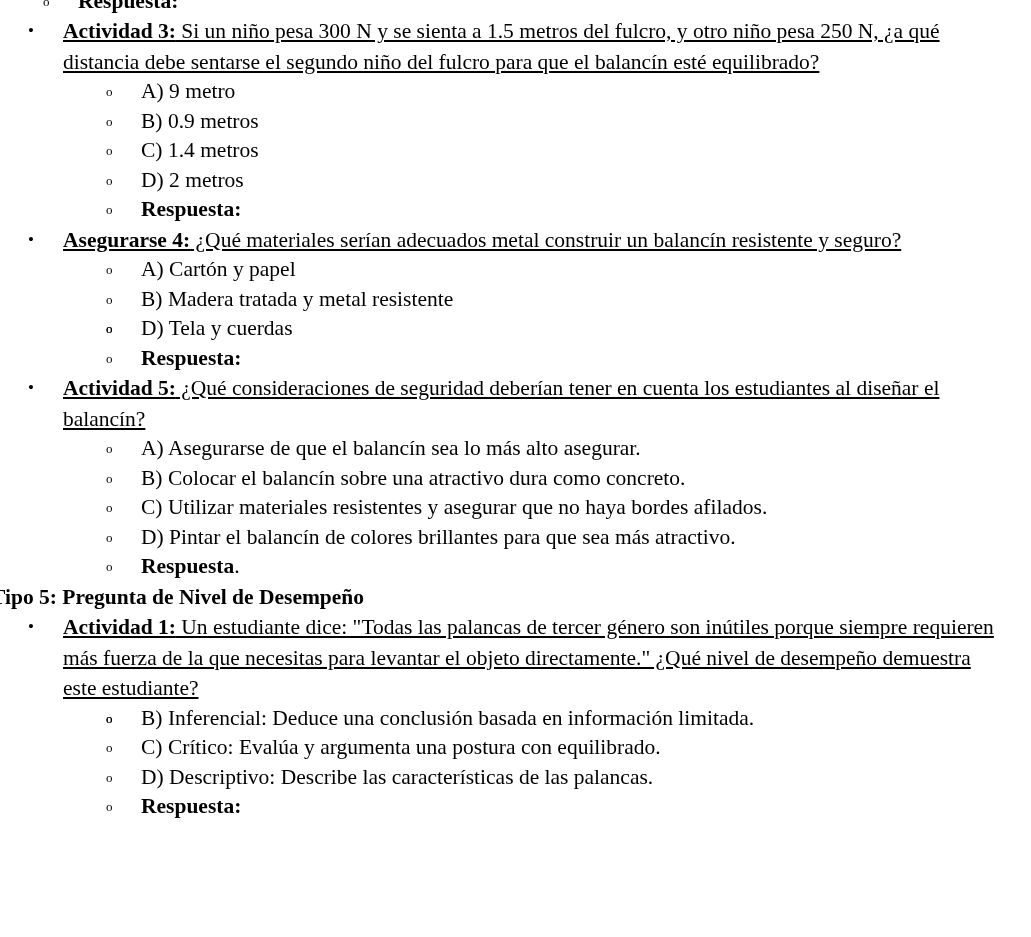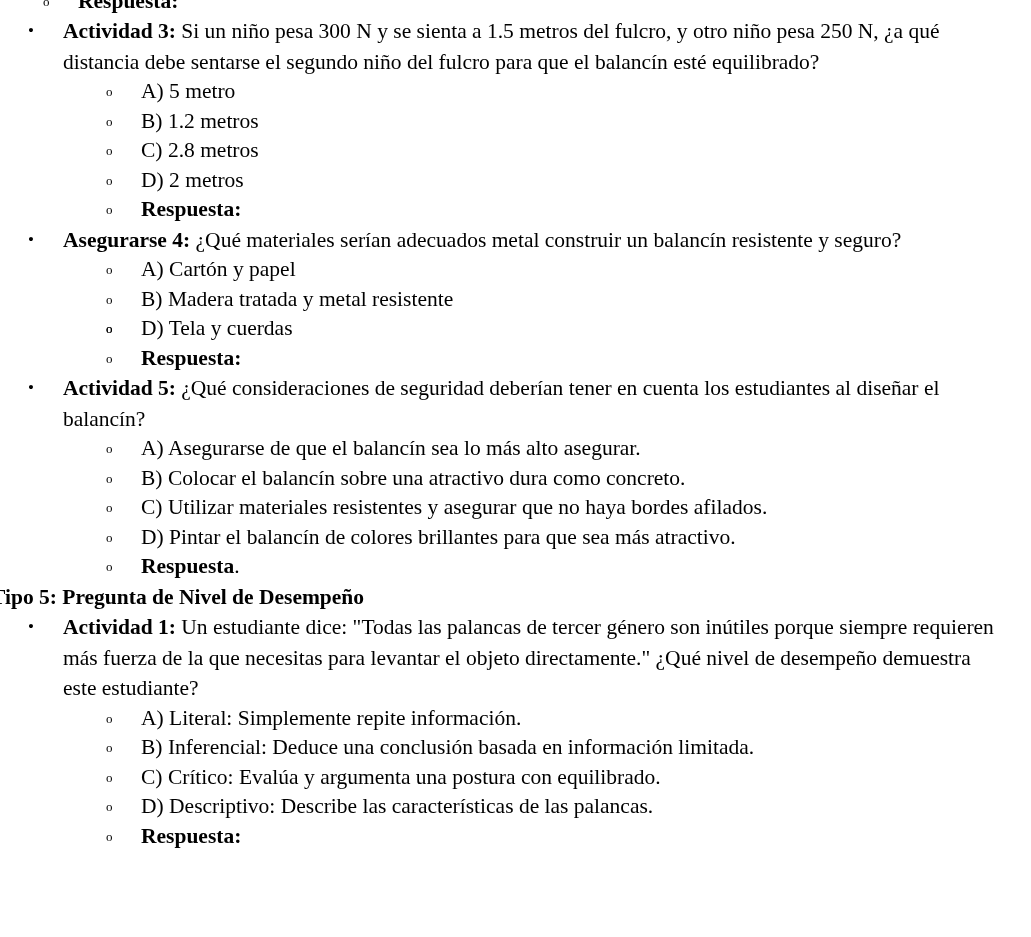--- a/index.html
+++ b/index.html
@@ -66,20 +66,21 @@
     position: absolute;
     left: 43px;
     top: 0;
     font-size: 13px;
     line-height: 29.5px;
     font-family: "Liberation Serif", serif;
   }
 
   .para {
     display: block;
+    text-decoration: underline;
   }
   b, .bold {
     font-weight: bold;
   }
 
   
   .section-heading {
     font-size: 21.5px;
     line-height: 30.5px;
     font-weight: bold;
@@ -114,29 +115,29 @@
   </div>
 
   <ul class="level1">
 
     <li class="bullet-item">
       <span class="marker">•</span>
       <span class="para"><b>Actividad 3:</b><span> Si un niño pesa 300 N y se sienta a 1.5 metros del fulcro, y otro niño pesa 250 N, ¿a qué distancia debe sentarse el segundo niño del fulcro para que el balancín esté equilibrado?</span></span>
       <ul class="level2">
         <li class="sub-item">
           <span class="marker">o</span>
-          <span>A) 5 metro</span>
-        </li>
-        <li class="sub-item">
-          <span class="marker">o</span>
-          <span>B) 1.2 metros</span>
-        </li>
-        <li class="sub-item">
-          <span class="marker">o</span>
-          <span>C) 2.8 metros</span>
+          <span>A) 9 metro</span>
+        </li>
+        <li class="sub-item">
+          <span class="marker">o</span>
+          <span>B) 0.9 metros</span>
+        </li>
+        <li class="sub-item">
+          <span class="marker">o</span>
+          <span>C) 1.4 metros</span>
         </li>
         <li class="sub-item">
           <span class="marker">o</span>
           <span>D) 2 metros</span>
         </li>
         <li class="sub-item">
           <span class="marker">o</span>
           <span class="bold">Respuesta:</span>
         </li>
       </ul>
@@ -198,21 +199,20 @@
 
   <div class="section-heading">Tipo 5: Pregunta de Nivel de Desempeño</div>
 
   <ul class="level1">
     <li class="bullet-item">
       <span class="marker">•</span>
       <span class="para"><b>Actividad 1:</b><span> Un estudiante dice: "Todas las palancas de tercer género son inútiles porque siempre requieren más fuerza de la que necesitas para levantar el objeto directamente." ¿Qué nivel de desempeño demuestra este estudiante?</span></span>
       <ul class="level2">
         <li class="sub-item">
           <span class="marker">o</span>
-          <span>A) Literal: Simplemente repite información.</span>
         </li>
         <li class="sub-item">
           <span class="marker">o</span>
           <span>B) Inferencial: Deduce una conclusión basada en información limitada.</span>
         </li>
         <li class="sub-item">
           <span class="marker">o</span>
           <span>C) Crítico: Evalúa y argumenta una postura con equilibrado.</span>
         </li>
         <li class="sub-item">

